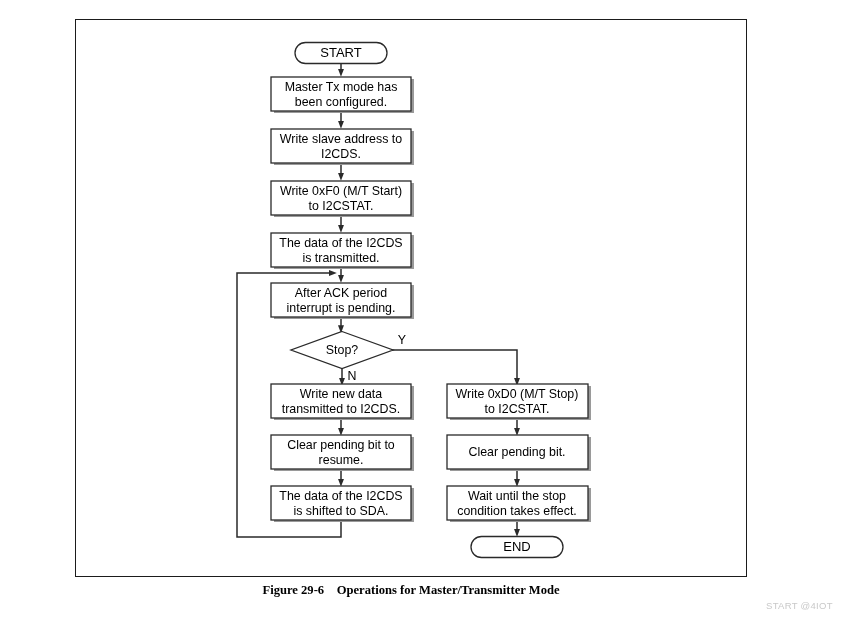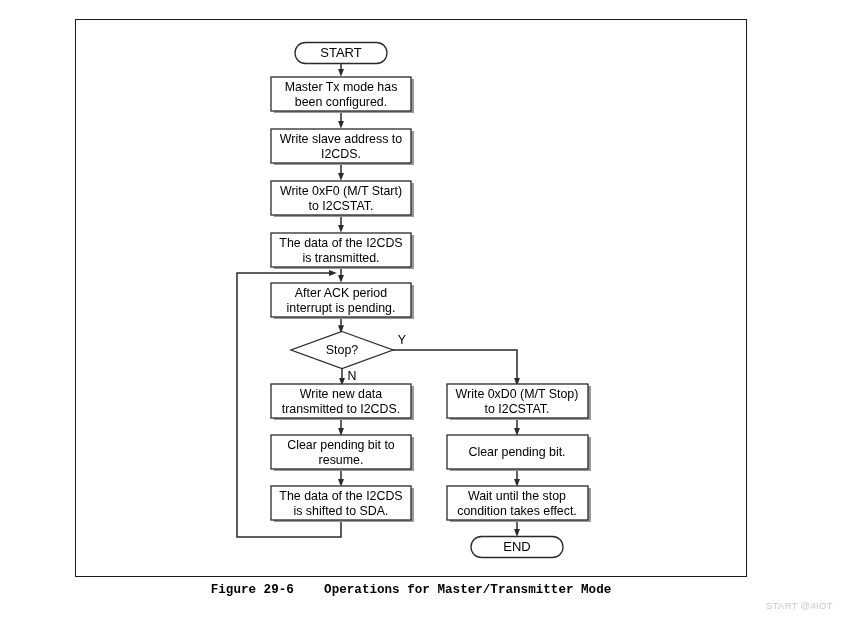--- a/index.html
+++ b/index.html
@@ -80,21 +80,21 @@
     stroke: #2a2a2a;
     stroke-width: 1.5;
     fill: none;
   }
   .caption {
     position: absolute;
     left: 75px;
     top: 581px;
     width: 672px;
     text-align: center;
-    font-family: Liberation Mono, monospace;
+    font-family: Liberation Serif, serif;
     font-size: 12.6px;
     font-weight: bold;
     color: #000000;
     white-space: pre;
   }
   .watermark {
     position: absolute;
     left: 766px;
     top: 598px;
     font-family: "Liberation Sans", sans-serif;

